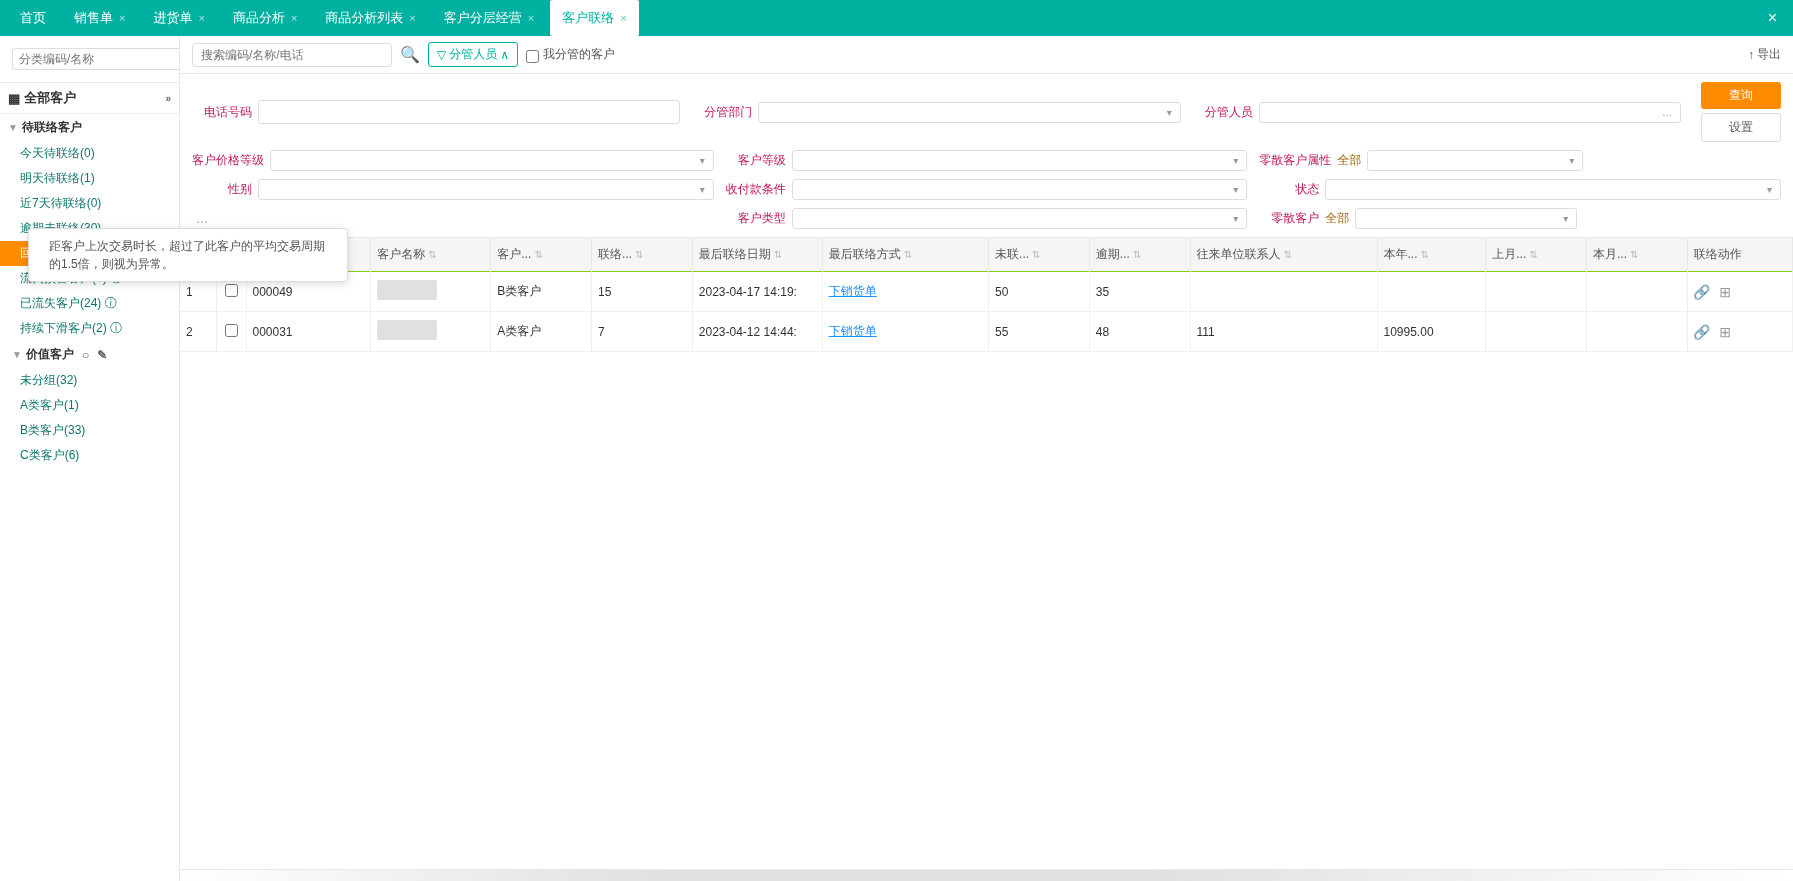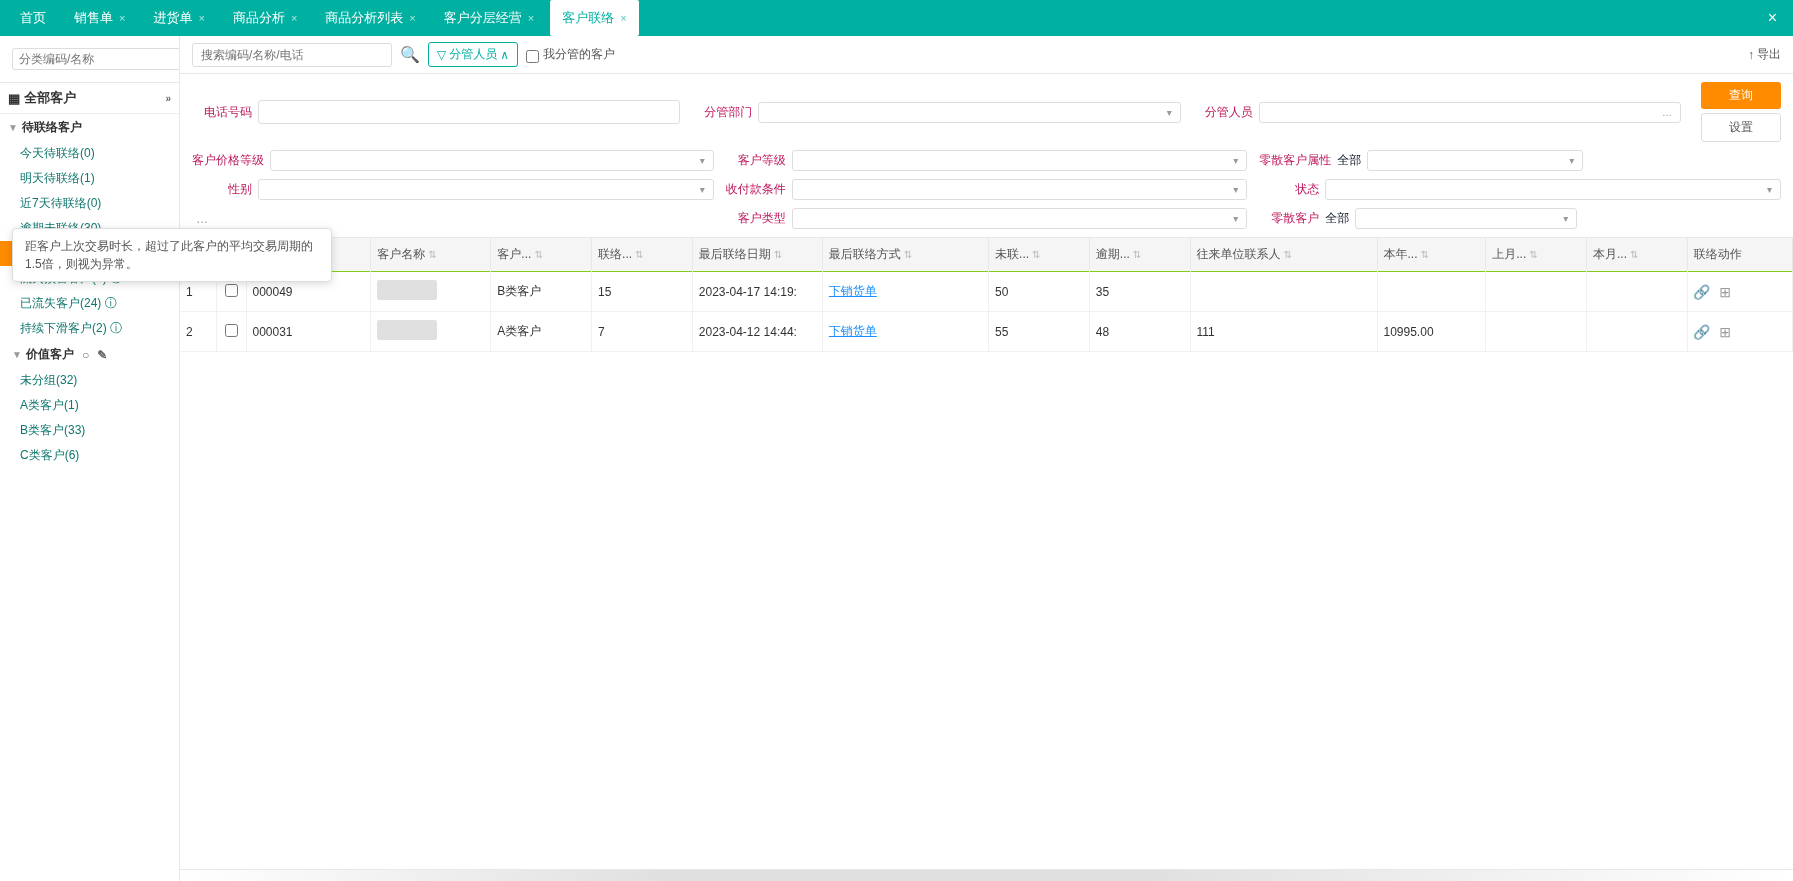--- a/index.html
+++ b/index.html
@@ -128,21 +128,21 @@
     .filter-input {
       flex: 1; border: 1px solid #ddd; border-radius: 3px;
       padding: 4px 8px; font-size: 12px; outline: none; background: #fff;
     }
     .filter-select {
       flex: 1; border: 1px solid #ddd; border-radius: 3px;
       padding: 4px 8px; font-size: 12px; outline: none; background: #fff;
       display: flex; align-items: center; justify-content: space-between; cursor: pointer;
     }
     .filter-select .chevron { color: #999; font-size: 10px; }
-    .filter-inline-label { color: #0f172a; white-space: nowrap; font-size: 12px; }
+    .filter-inline-label { color: #a16207; white-space: nowrap; font-size: 12px; }
     .filter-actions {
       display: flex; flex-direction: column; gap: 4px; margin-left: 8px;
     }
     .btn-query {
       background: #ff8c00; color: #fff; border: none; border-radius: 3px;
       padding: 5px 28px; cursor: pointer; font-size: 12px; white-space: nowrap;
     }
     .btn-settings {
       background: #fff; color: #555; border: 1px solid #ddd; border-radius: 3px;
       padding: 5px 16px; cursor: pointer; font-size: 12px; white-space: nowrap;
@@ -194,24 +194,24 @@
     }
     .page-input {
       border: 1px solid #ddd; border-radius: 3px; width: 36px;
       padding: 2px 4px; text-align: center; font-size: 12px; outline: none;
     }
 
     
     .tooltip-box {
       position: absolute; background: #fff;
       border: 1px solid #ddd; border-radius: 4px;
-      padding: 8px 12px; font-size: 12px; color: #555;
+      padding: 8px 20px; font-size: 12px; color: #555;
       box-shadow: 0 2px 8px rgba(0,0,0,0.15);
       max-width: 320px; line-height: 1.5; z-index: 100;
-      top: 228px; left: 12px;
+      top: 228px; left: 28px;
     }
 
     .scrollbar-placeholder {
       height: 12px; background: #f5f5f5;
       border-top: 1px solid #e8e8e8;
     }
     .checkbox-cell { width: 30px; text-align: center; }
   </style>
 </head>
 <body>

